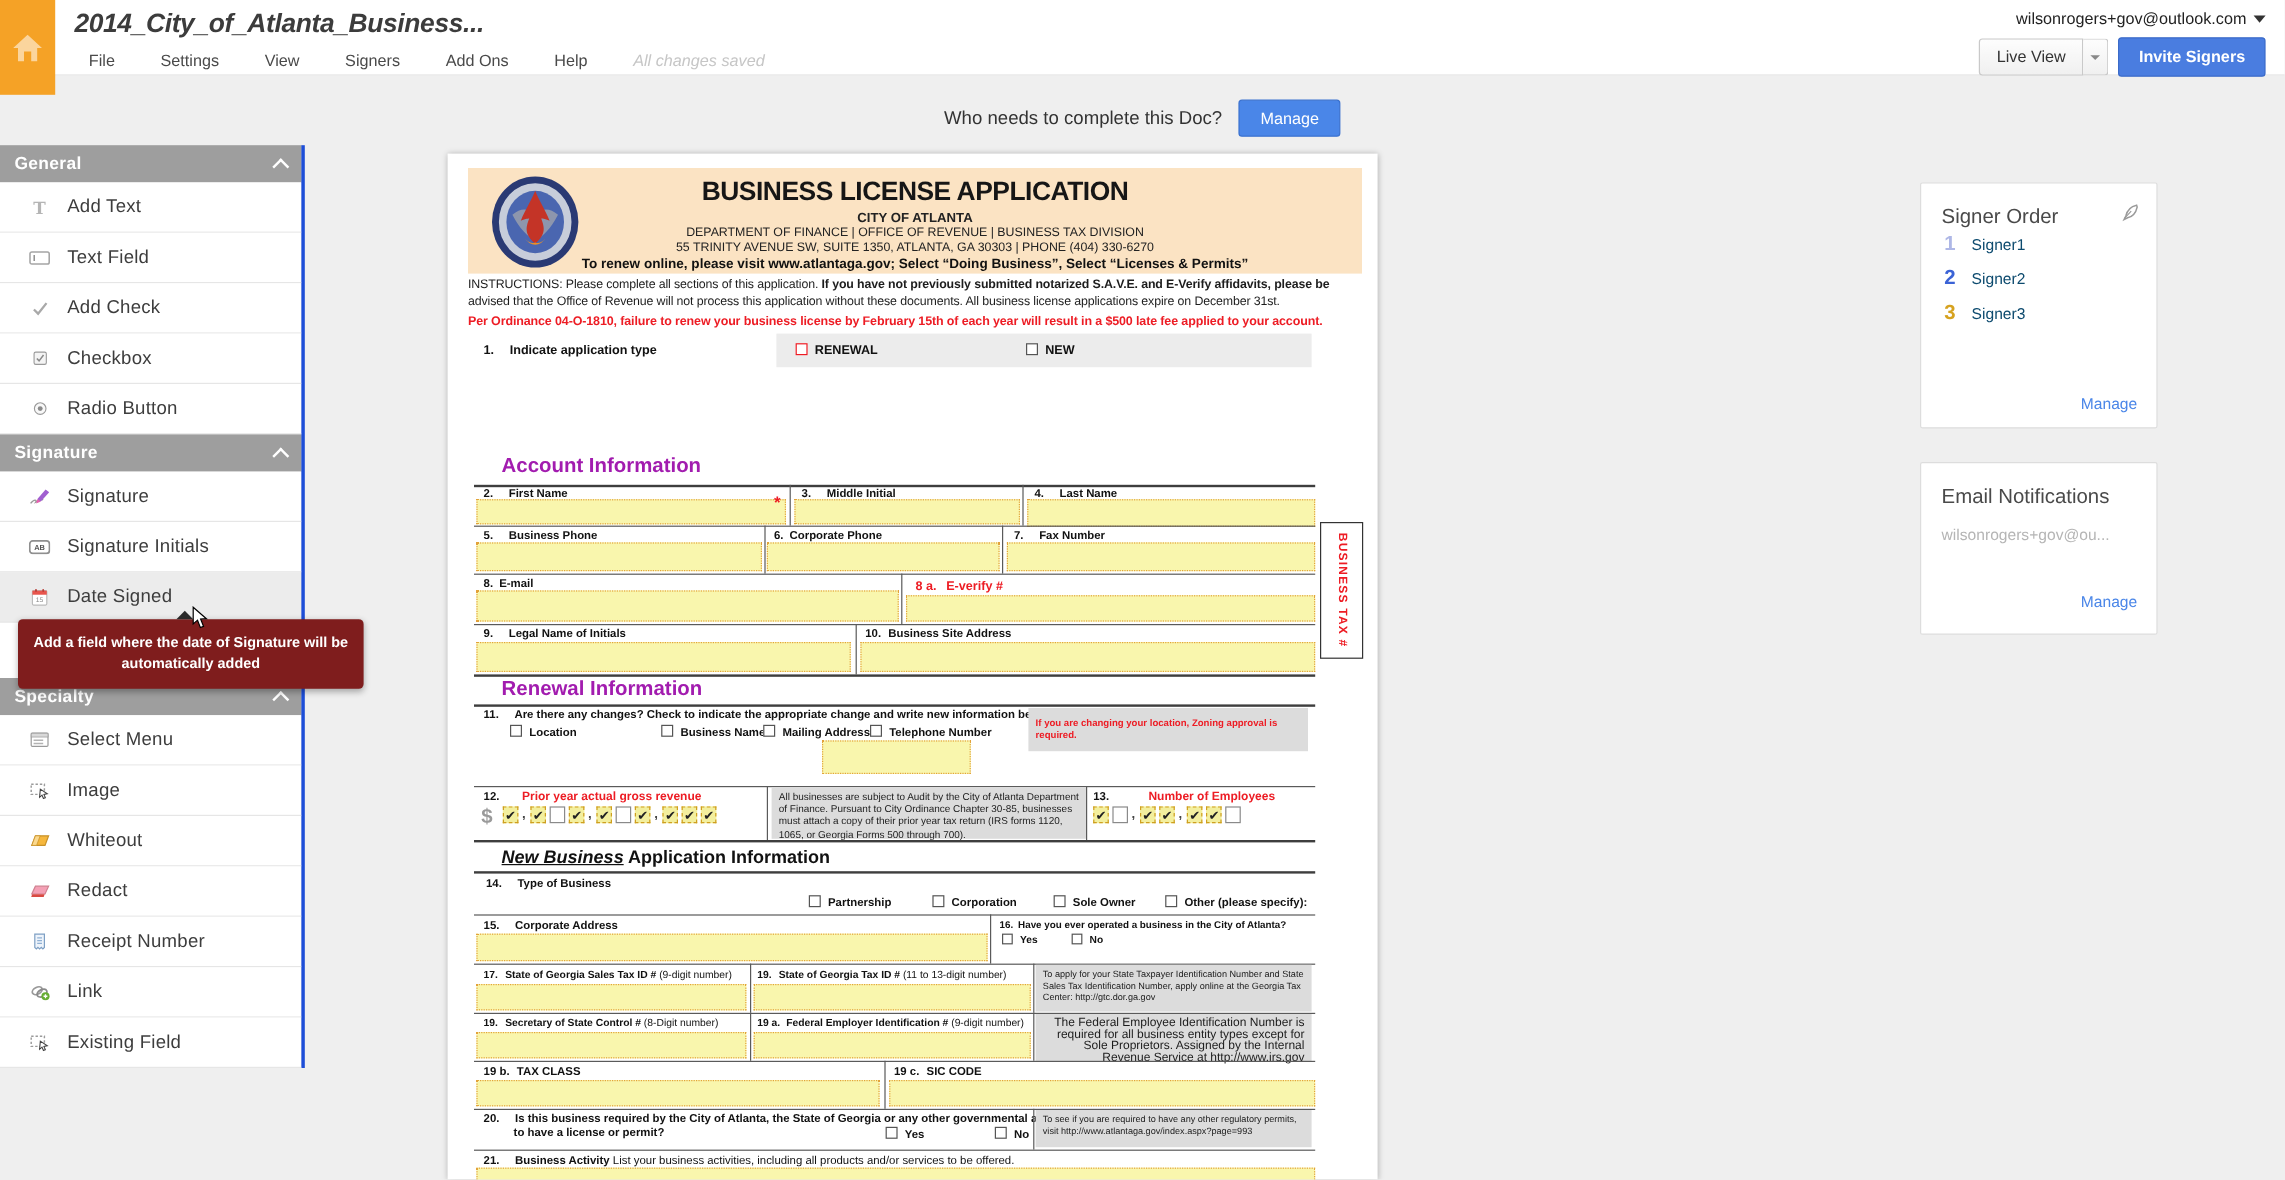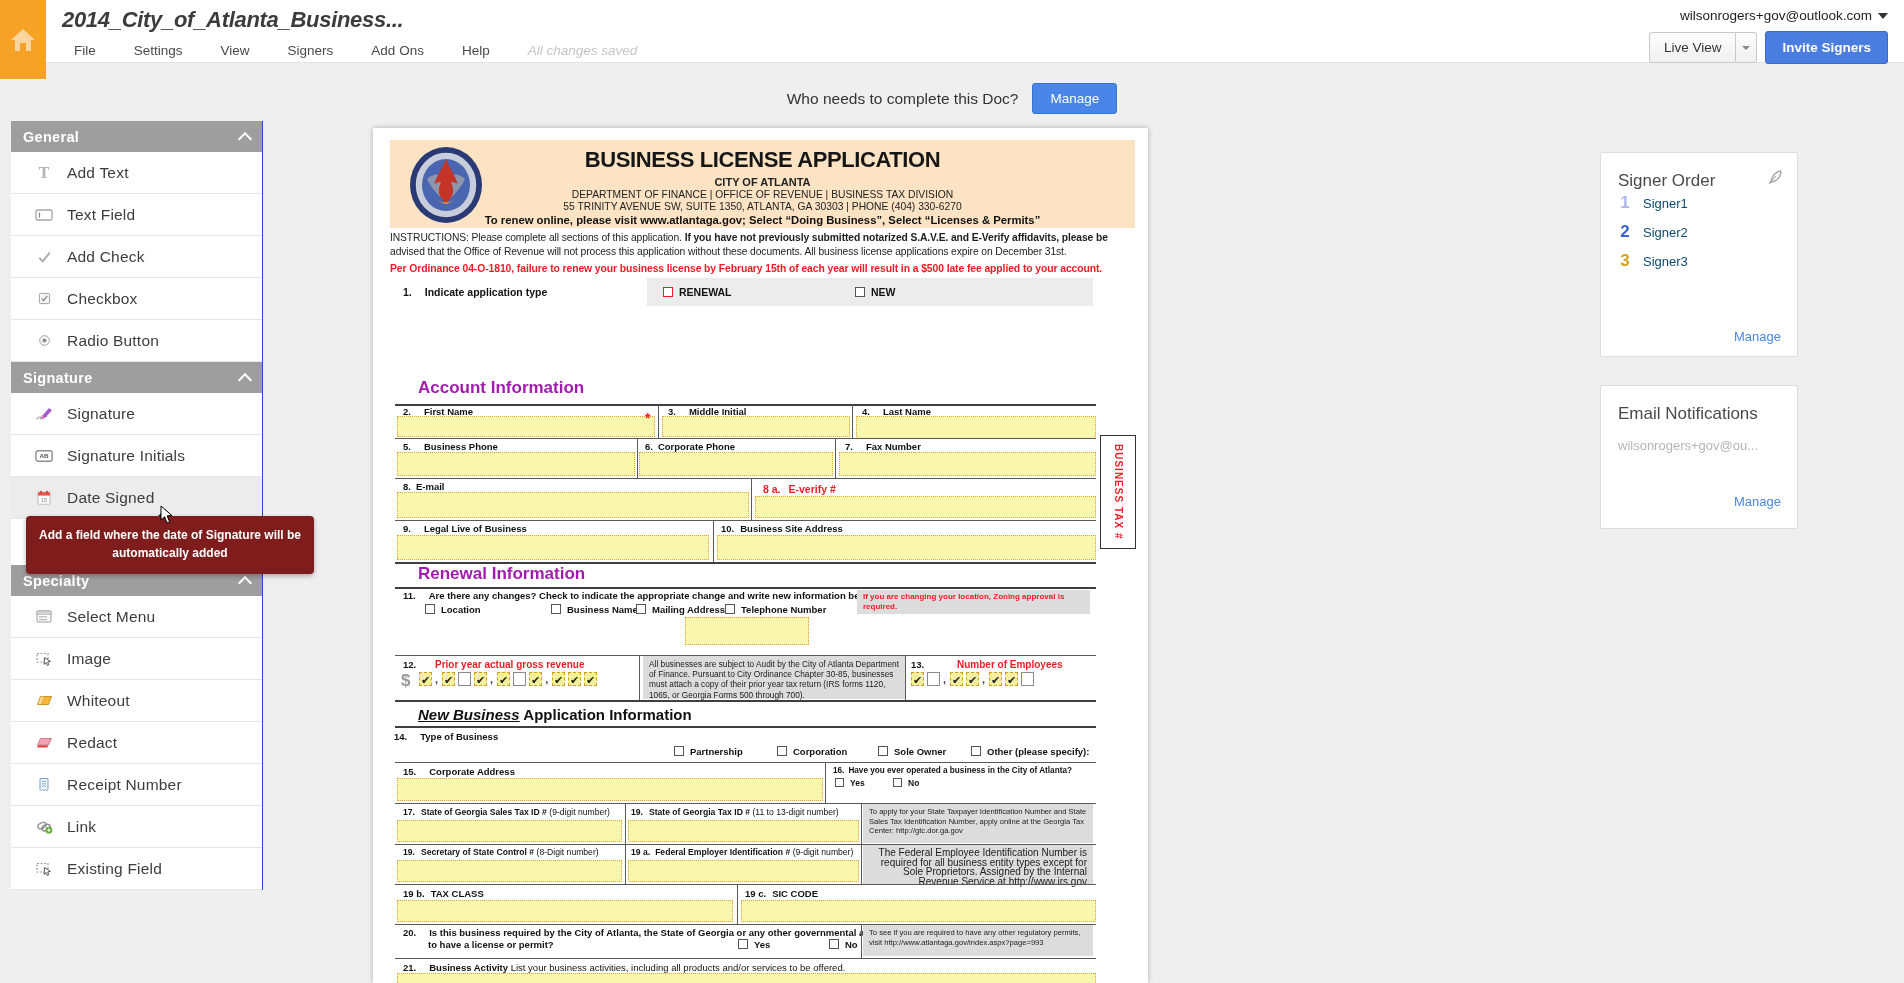--- a/index.html
+++ b/index.html
@@ -20,21 +20,21 @@
   .btn-live-caret{height:29px;width:20px;background:linear-gradient(#fdfdfd,#f0f0f0);border:1px solid #c9c9c9;border-left:none;border-radius:0 3px 3px 0;display:flex;align-items:center;justify-content:center;cursor:pointer;}
   .btn-live-caret .tri-down{border-left-width:4px;border-right-width:4px;border-top-width:4px;border-top-color:#888;}
   .btn-invite{height:31px;margin-left:8px;padding:0 16px;background:#4a7de0;border:1px solid #3b6bc9;border-radius:3px;color:#fff;font-size:13.5px;font-weight:600;display:flex;align-items:center;cursor:pointer;}
 
   
   .managebar{position:absolute;left:0;top:83px;width:100%;display:flex;justify-content:center;align-items:center;gap:14px;z-index:5;}
   .managebar .q{font-size:15.5px;color:#333;}
   .btn-manage{background:#4a86e8;color:#fff;border:1px solid #3b72cf;border-radius:3px;font-size:13.5px;padding:7px 17px;cursor:pointer;}
 
   
-  .toolbox{position:absolute;left:11px;top:121px;width:251px;z-index:10;border-right:1px solid #1d4ed8;}
+  .toolbox{position:absolute;left:0;top:121px;width:251px;z-index:10;border-right:3px solid #1d4ed8;}
   .sec-hdr{height:31px;background:#9e9e9e;color:#fff;display:flex;align-items:center;padding:0 12px;font-size:14.5px;font-weight:bold;letter-spacing:.3px;cursor:pointer;}
   .sec-hdr .chev{margin-left:auto;width:8px;height:8px;border-left:2px solid #fff;border-top:2px solid #fff;transform:rotate(45deg);margin-top:4px;}
   .tool{height:41px;background:#fff;border-bottom:1px solid #e6e6e6;display:flex;align-items:center;padding-left:22px;cursor:pointer;}
   .tool.hl-row{background:#ececec;}
   .tool .ticon{width:22px;height:18px;display:flex;align-items:center;justify-content:center;margin-right:12px;flex:0 0 22px;}
   .tool .tlabel{font-size:15.5px;color:#3d3d3d;letter-spacing:.2px;}
   .spacer-row{height:46px;background:#fff;}
   .tooltip{position:absolute;left:15px;top:395px;width:272px;min-height:38px;background:#7f1d1d;border-radius:4px;color:#fff;font-size:12px;font-weight:bold;text-align:center;padding:10px 8px;line-height:18px;z-index:40;box-shadow:0 2px 5px rgba(0,0,0,.3);}
   .tooltip .arrow{position:absolute;top:-7px;left:132px;width:0;height:0;border-left:7px solid transparent;border-right:7px solid transparent;border-bottom:7px solid #2a2a2a;}
 
@@ -352,36 +352,36 @@
     <div class="vl" style="left:462px;top:310px;height:40px;"></div>
     <div class="hl" style="top:350px;"></div>
 
     <div class="flabel" style="left:30px;top:353px;"><span class="fn" style="margin-right:5px;">8.</span><span>E-mail</span></div>
     <div class="flabel red" style="left:390px;top:355px;font-size:10.5px;"><span class="fn" style="margin-right:8px;">8 a.</span><span>E-verify #</span></div>
     <div class="yf" style="left:24px;top:364px;width:350px;height:24px;"></div>
     <div class="yf" style="left:382px;top:368px;width:339px;height:20px;"></div>
     <div class="vl" style="left:378px;top:350px;height:42px;"></div>
     <div class="hl" style="top:392px;"></div>
 
-    <div class="flabel" style="left:30px;top:395px;"><span class="fn">9.</span><span>Legal Live of Business</span></div>
+    <div class="flabel" style="left:30px;top:395px;"><span class="fn">9.</span><span>Legal Name of Initials</span></div>
     <div class="flabel" style="left:348px;top:395px;"><span class="fn" style="margin-right:6px;">10.</span><span>Business Site Address</span></div>
     <div class="yf" style="left:24px;top:407px;width:310px;height:23px;"></div>
     <div class="yf" style="left:344px;top:407px;width:377px;height:23px;"></div>
     <div class="vl" style="left:340px;top:392px;height:42px;"></div>
     <div class="hl hl2" style="top:434px;"></div>
 
     <div class="sechead red" style="left:45px;top:436px;">Renewal Information</div>
     <div class="hl hl2" style="top:459px;"></div>
 
     <div class="flabel" style="left:30px;top:462px;"><span class="fn">11.</span><span>Are there any changes? Check to indicate the appropriate change and write new information below:</span></div>
     <div class="cbitem" style="left:52px;top:476px;"><span class="dcb"></span><span>Location</span></div>
     <div class="cbitem" style="left:178px;top:476px;"><span class="dcb"></span><span>Business Name</span></div>
     <div class="cbitem" style="left:263px;top:476px;"><span class="dcb"></span><span>Mailing Address</span></div>
     <div class="cbitem" style="left:352px;top:476px;"><span class="dcb"></span><span>Telephone Number</span></div>
-    <div class="note rednote" style="left:484px;top:462px;width:233px;height:24px;">If you are changing your location, Zoning approval is required.</div>
+    <div class="note rednote" style="left:484px;top:462px;width:233px;height:36px;">If you are changing your location, Zoning approval is required.</div>
     <div class="yf" style="left:312px;top:489px;width:122px;height:26px;"></div>
     <div class="hl" style="top:527px;"></div>
 
     <div class="flabel" style="left:30px;top:531px;"><span>12.</span></div>
     <div class="flabel red" style="left:62px;top:531px;font-size:10px;">Prior year actual gross revenue</div>
     <div class="bigdollar" style="left:28px;top:543px;">$</div>
     <div class="boxrow" style="left:46px;top:544px;">
         <span class="bx bx-checked">✔</span>
         <span class="bx-comma">,</span>
         <span class="bx bx-checked">✔</span>
@@ -410,21 +410,21 @@
         <span class="bx bx-checked">✔</span>
         <span class="bx bx-empty"></span>
       </div>
     <div class="vl" style="left:266px;top:527px;height:45px;"></div>
     <div class="vl" style="left:532px;top:527px;height:45px;"></div>
     <div class="hl hl2" style="top:572px;"></div>
 
     <div class="nbhead" style="left:45px;top:578px;"><span class="em">New Business</span><span> Application Information</span></div>
     <div class="hl hl2" style="top:598px;"></div>
 
-    <div class="flabel" style="left:21px;top:603px;"><span class="fn">14.</span><span>Type of Business</span></div>
+    <div class="flabel" style="left:32px;top:603px;"><span class="fn">14.</span><span>Type of Business</span></div>
     <div class="cbitem" style="left:301px;top:618px;"><span class="dcb"></span><span>Partnership</span></div>
     <div class="cbitem" style="left:404px;top:618px;"><span class="dcb"></span><span>Corporation</span></div>
     <div class="cbitem" style="left:505px;top:618px;"><span class="dcb"></span><span>Sole Owner</span></div>
     <div class="cbitem" style="left:598px;top:618px;"><span class="dcb"></span><span>Other (please specify):</span></div>
     <div class="hl" style="top:634px;"></div>
 
     <div class="flabel" style="left:30px;top:638px;"><span class="fn">15.</span><span>Corporate Address</span></div>
     <div class="flabel" style="left:460px;top:638px;font-size:8.2px;"><span class="fn" style="margin-right:4px;">16.</span><span>Have you ever operated a business in the City of Atlanta?</span></div>
     <div class="cbitem" style="left:462px;top:650px;font-size:8.5px;"><span class="dcb" style="width:7px;height:7px;"></span><span>Yes</span></div>
     <div class="cbitem" style="left:520px;top:650px;font-size:8.5px;"><span class="dcb" style="width:7px;height:7px;"></span><span>No</span></div>

